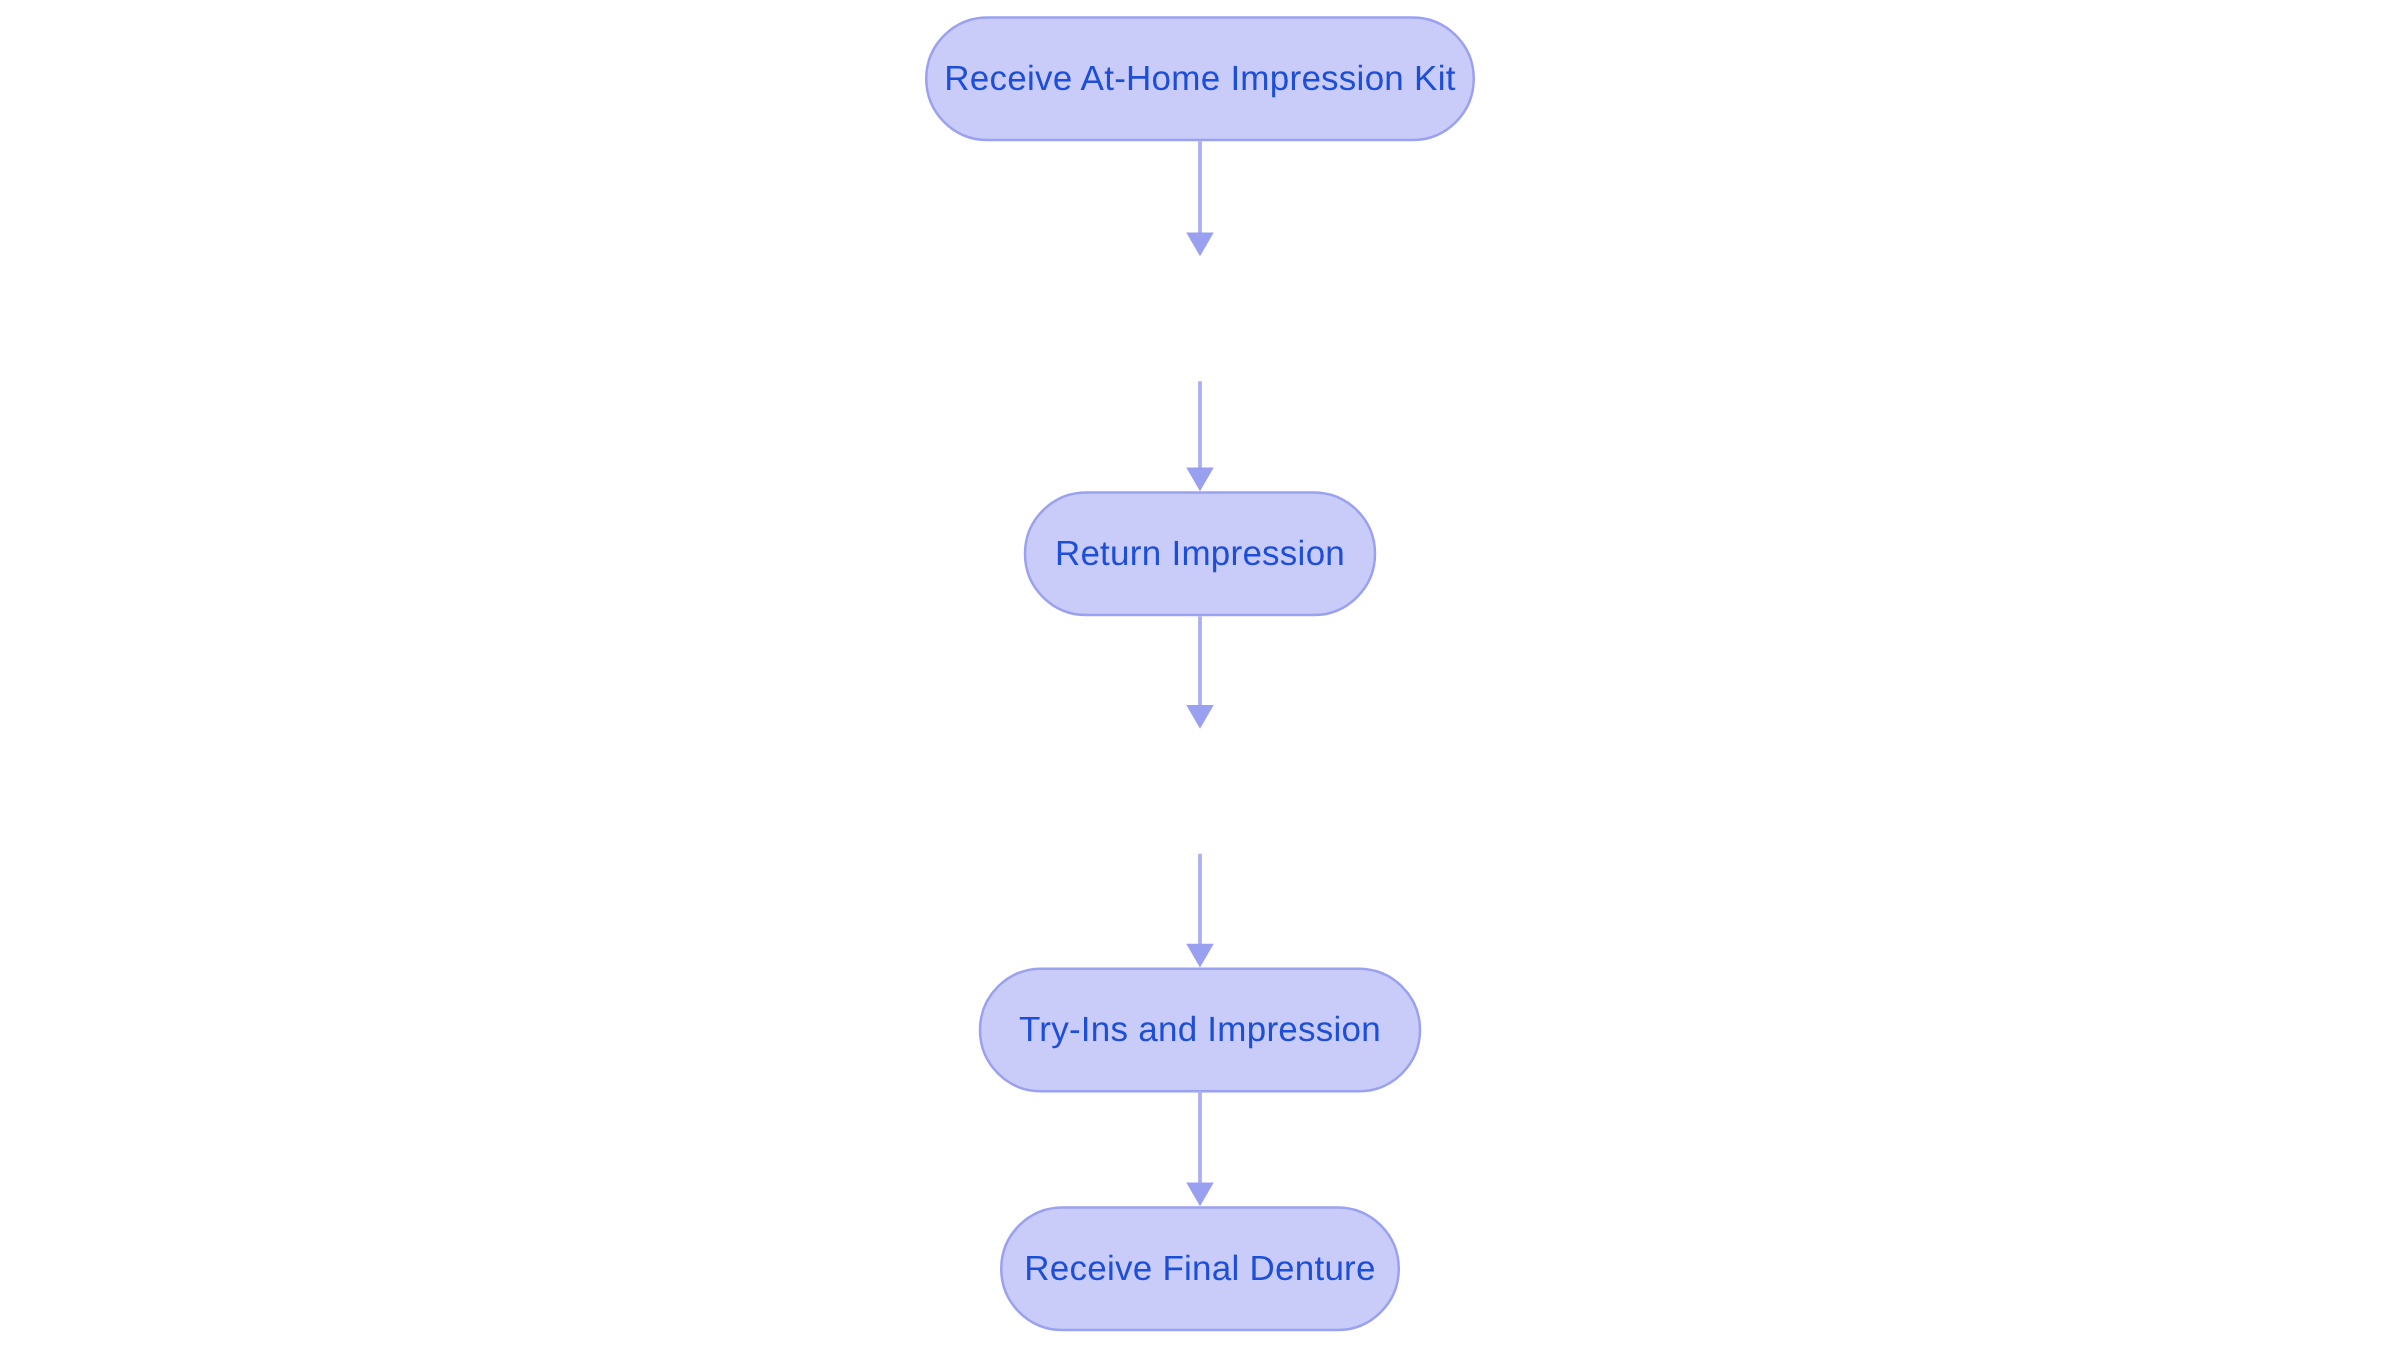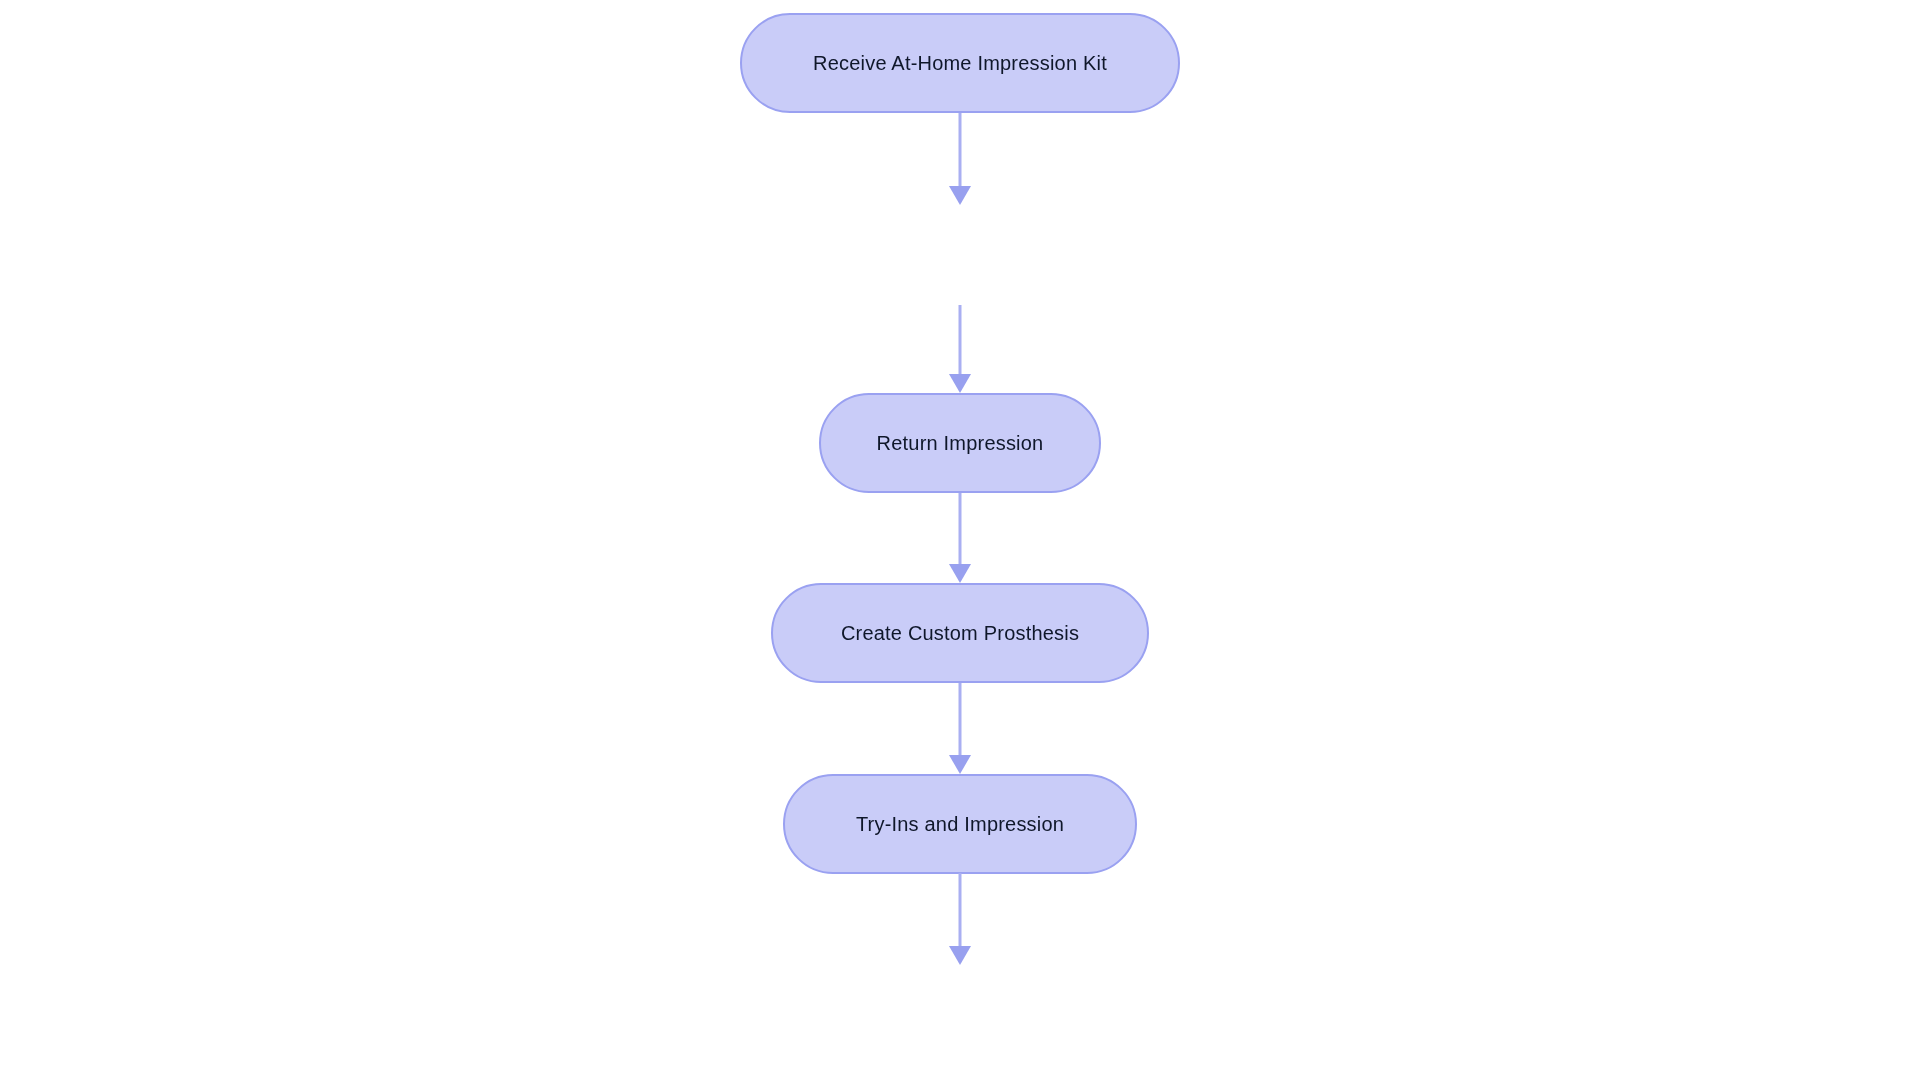--- a/index.html
+++ b/index.html
@@ -22,22 +22,22 @@
     height: 100px;
     box-sizing: border-box;
     background: #c9ccf8;
     border: 2px solid #9aa1f1;
     border-radius: 50px;
     display: flex;
     align-items: center;
     justify-content: center;
   }
   .node .label {
-    color: #0f172a;
-    font-size: 20px;
+    color: #1d4ed8;
+    font-size: 28px;
     letter-spacing: 0.2px;
     white-space: nowrap;
   }
   .arrow {
     position: absolute;
     left: 50%;
     transform: translateX(-50%);
     width: 24px;
   }
   .arrow .shaft {
@@ -94,32 +94,32 @@
 
   <div class="node n3">
     <span class="label">Return Impression</span>
   </div>
 
   <div class="arrow a3">
     <div class="shaft"></div>
     <div class="head"></div>
   </div>
 
-  <div class="node n4">
-    <span class="label">Create Custom Prosthesis</span>
-  </div>
 
   <div class="arrow a4">
     <div class="shaft"></div>
     <div class="head"></div>
   </div>
 
   <div class="node n5">
     <span class="label">Try-Ins and Impression</span>
   </div>
 
   <div class="arrow a5">
     <div class="shaft"></div>
     <div class="head"></div>
   </div>
 
+  <div class="node n6">
+    <span class="label">Receive Final Denture</span>
+  </div>
 
 </div>
 
 </body></html>

